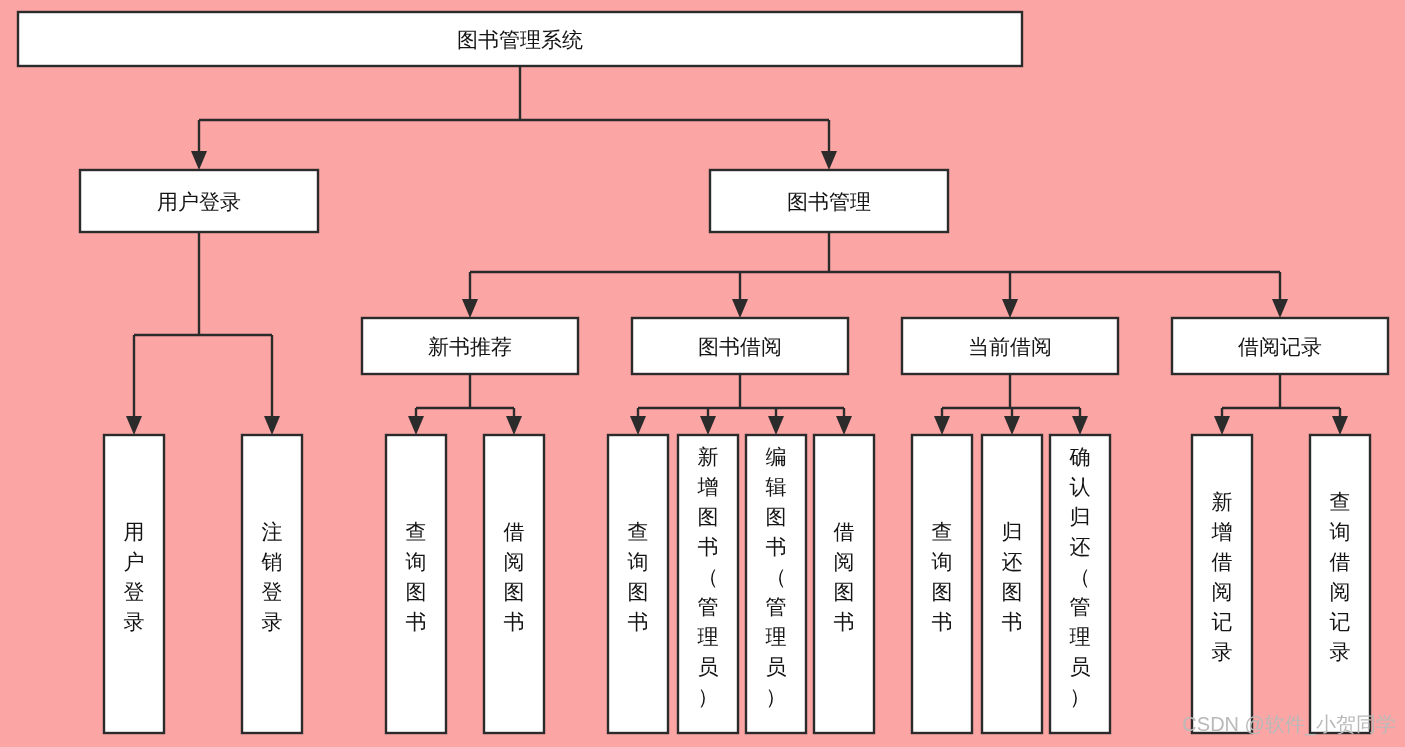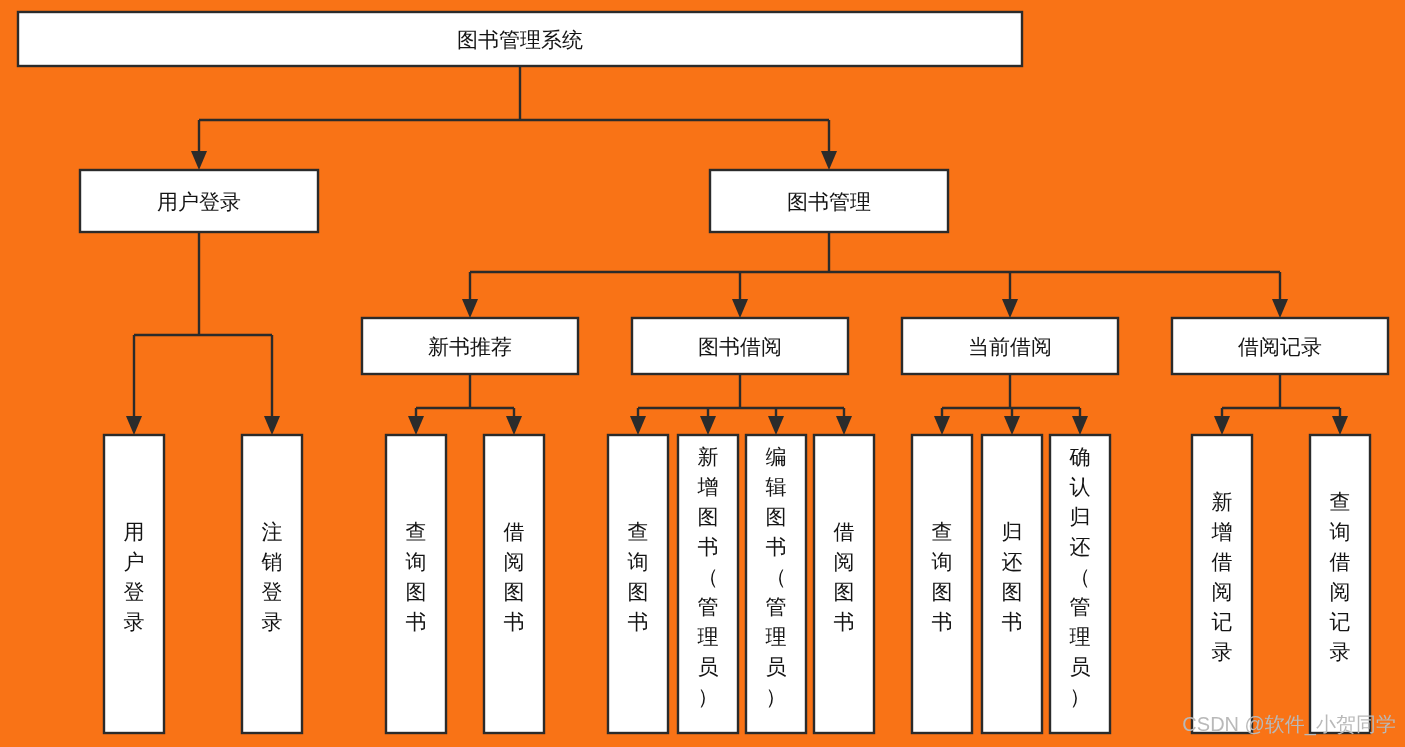--- a/index.html
+++ b/index.html
@@ -10,21 +10,21 @@
   body {
     width: 1405px;
     height: 747px;
     overflow: hidden;
     font-family: "Liberation Sans", "DejaVu Sans", sans-serif;
   }
   #diagram-root {
     position: relative;
     width: 1405px;
     height: 747px;
-    background: #f97316;
+    background: #fca5a5;
   }
   svg#flowchart {
     position: absolute;
     left: 0;
     top: 0;
     width: 1405px;
     height: 747px;
     display: block;
   }
   .node-box {

